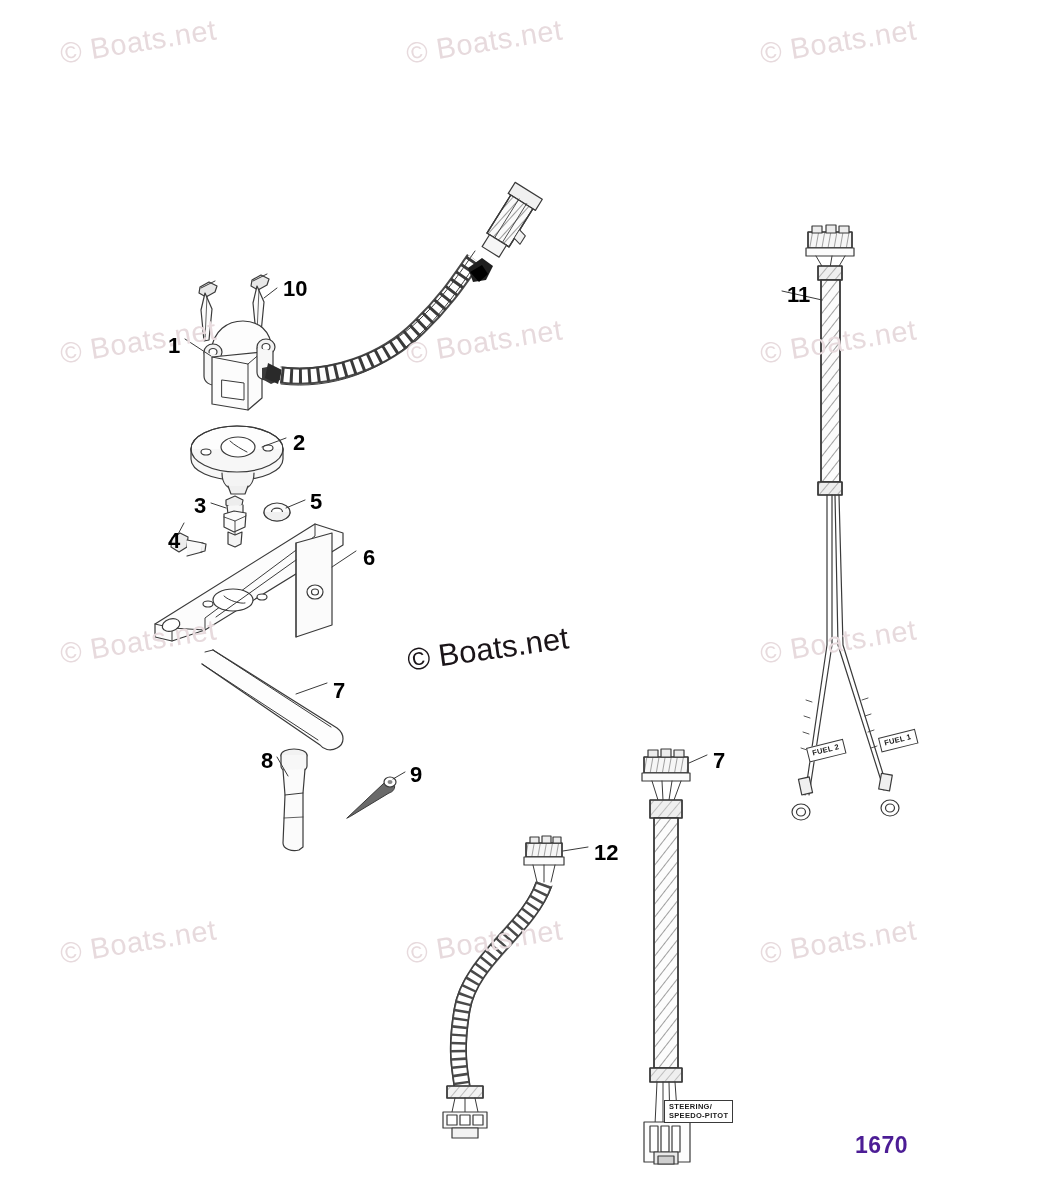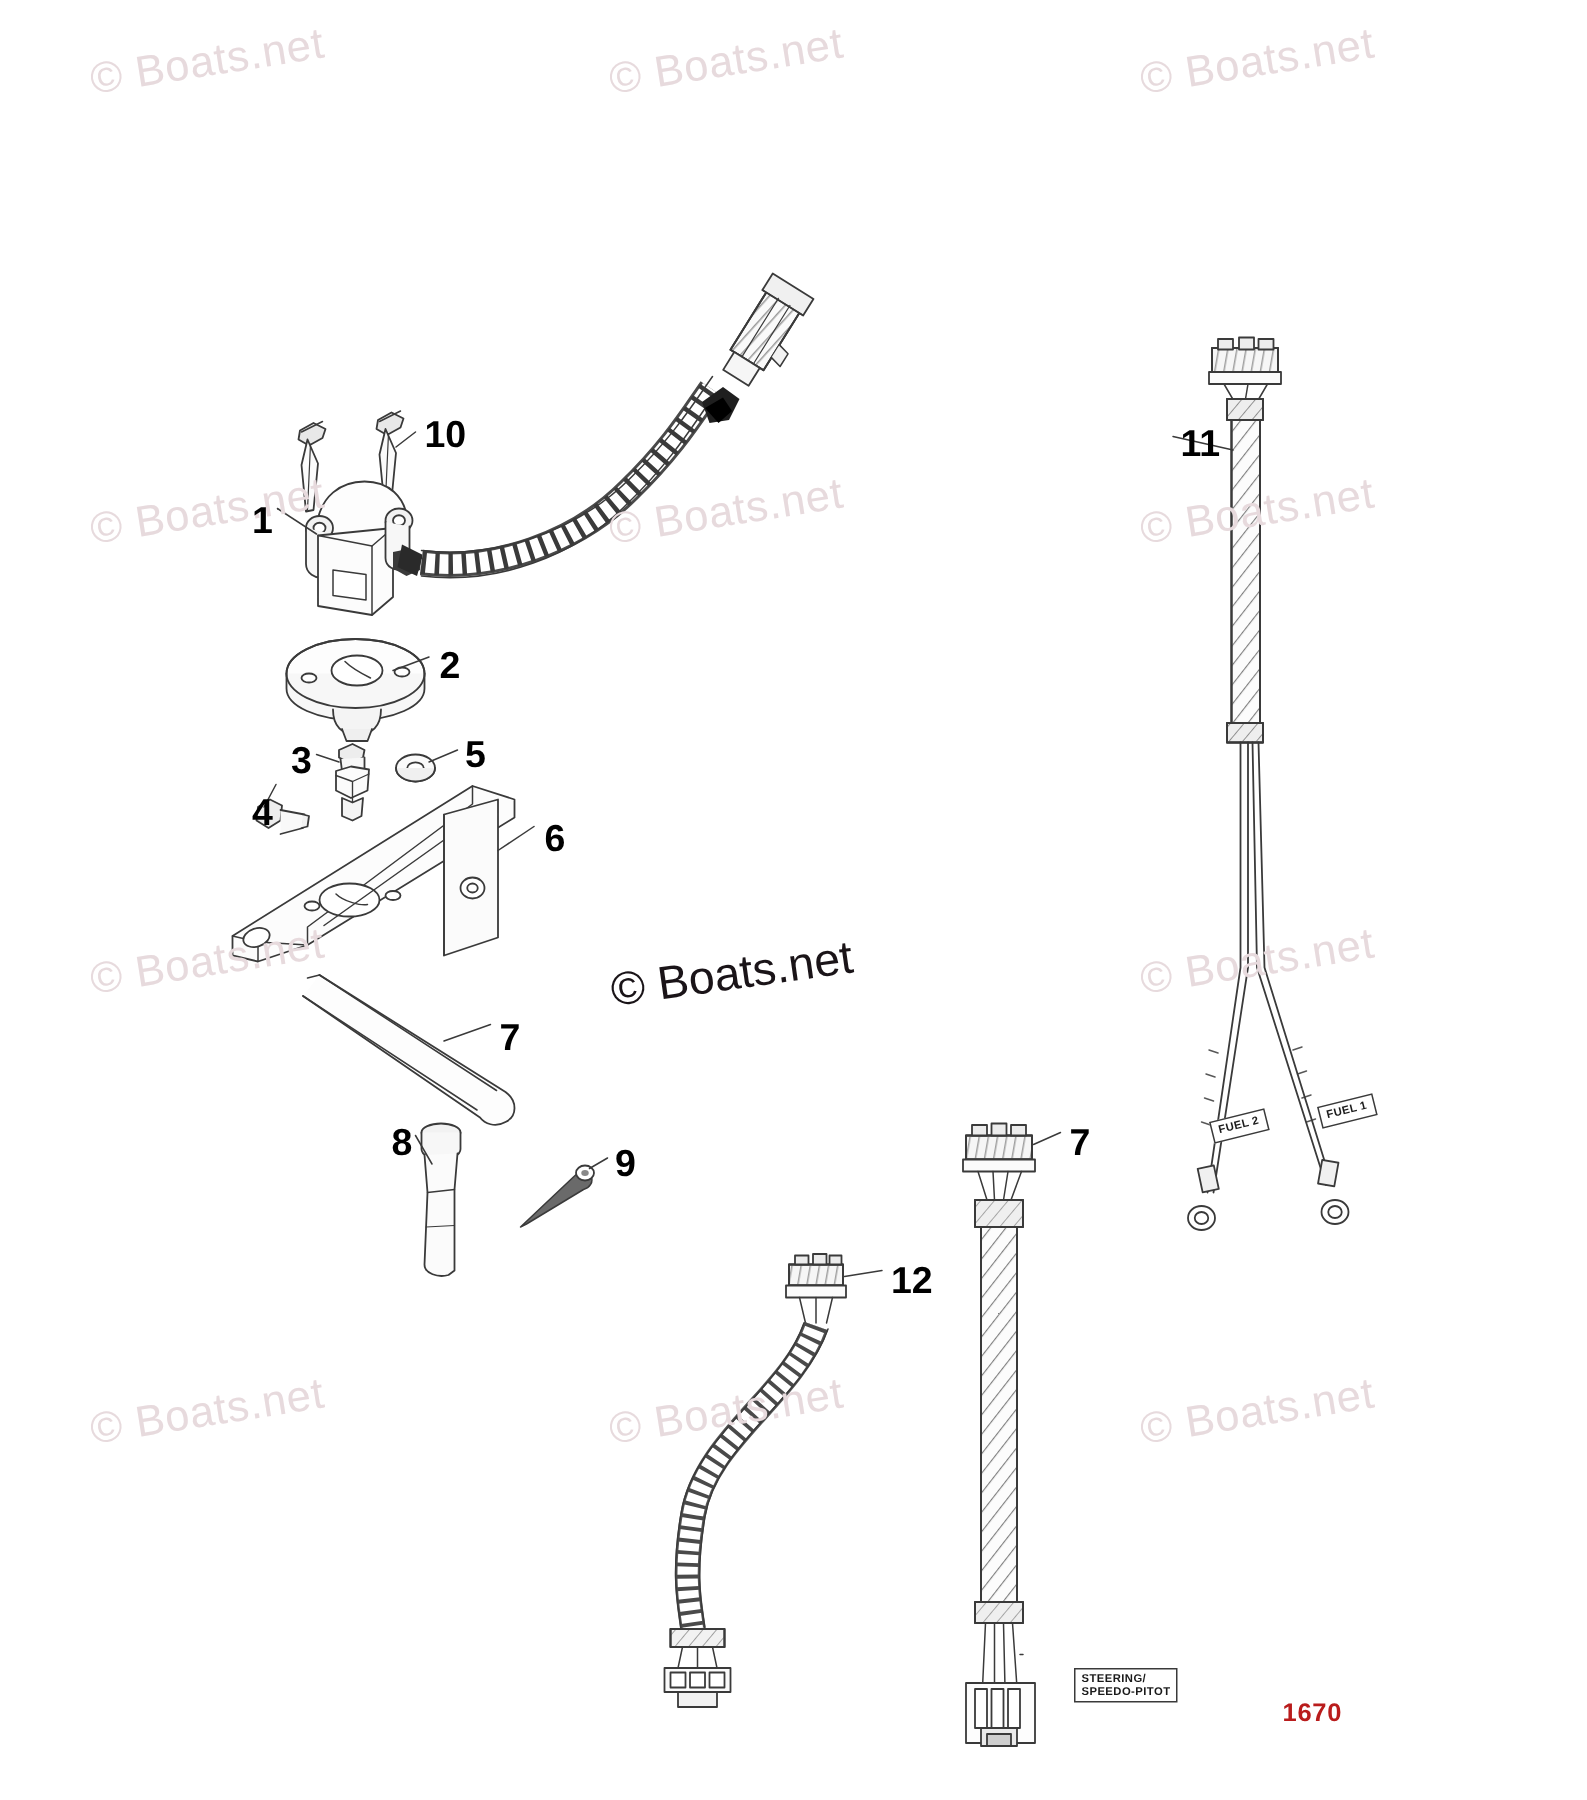--- a/index.html
+++ b/index.html
@@ -31,31 +31,31 @@
     white-space:nowrap;
     transform:rotate(-8deg);
     transform-origin:left top;
     user-select:none;
     pointer-events:none;
   }
   .callout{
     position:absolute;
     font-family:"Liberation Sans", sans-serif;
     font-weight:bold;
-    font-size:25px;
+    font-size:22px;
     color:#000;
     white-space:nowrap;
     user-select:none;
   }
   .diagram-no{
     position:absolute;
     font-family:"Liberation Sans", sans-serif;
     font-weight:bold;
-    font-size:17px;
-    color:#b91c1c;
+    font-size:23px;
+    color:#4c1d95;
     letter-spacing:0.5px;
   }
   .wire-tag{
     position:absolute;
     font-family:"Liberation Sans", sans-serif;
     font-size:7.5px;
     font-weight:bold;
     color:#1a1a1a;
     background:#fff;
     border:1px solid #3a3a3a;
@@ -407,20 +407,20 @@
   <div class="callout" style="left:261px;top:748px;">8</div>
   <div class="callout" style="left:410px;top:762px;">9</div>
   <div class="callout" style="left:283px;top:276px;">10</div>
   <div class="callout" style="left:760px;top:282px;margin-left:27px;">11</div>
   <div class="callout" style="left:594px;top:840px;">12</div>
   <div class="callout" style="left:713px;top:748px;">7</div>
 
   <div class="wire-tag" style="left:806px;top:748px;transform:rotate(-14deg);transform-origin:left top;">FUEL 2</div>
   <div class="wire-tag" style="left:878px;top:738px;transform:rotate(-14deg);transform-origin:left top;">FUEL 1</div>
 
-  <div class="wire-tag" style="left:716px;top:1100px;margin-top:12px;">
+  <div class="wire-tag" style="left:664px;top:1100px;">
     <span>STEERING/</span><br>
     <span>SPEEDO-PITOT</span>
   </div>
 
   <div class="diagram-no" style="left:855px;top:1132px;">1670</div>
 
 </div>
 
 </body></html>

